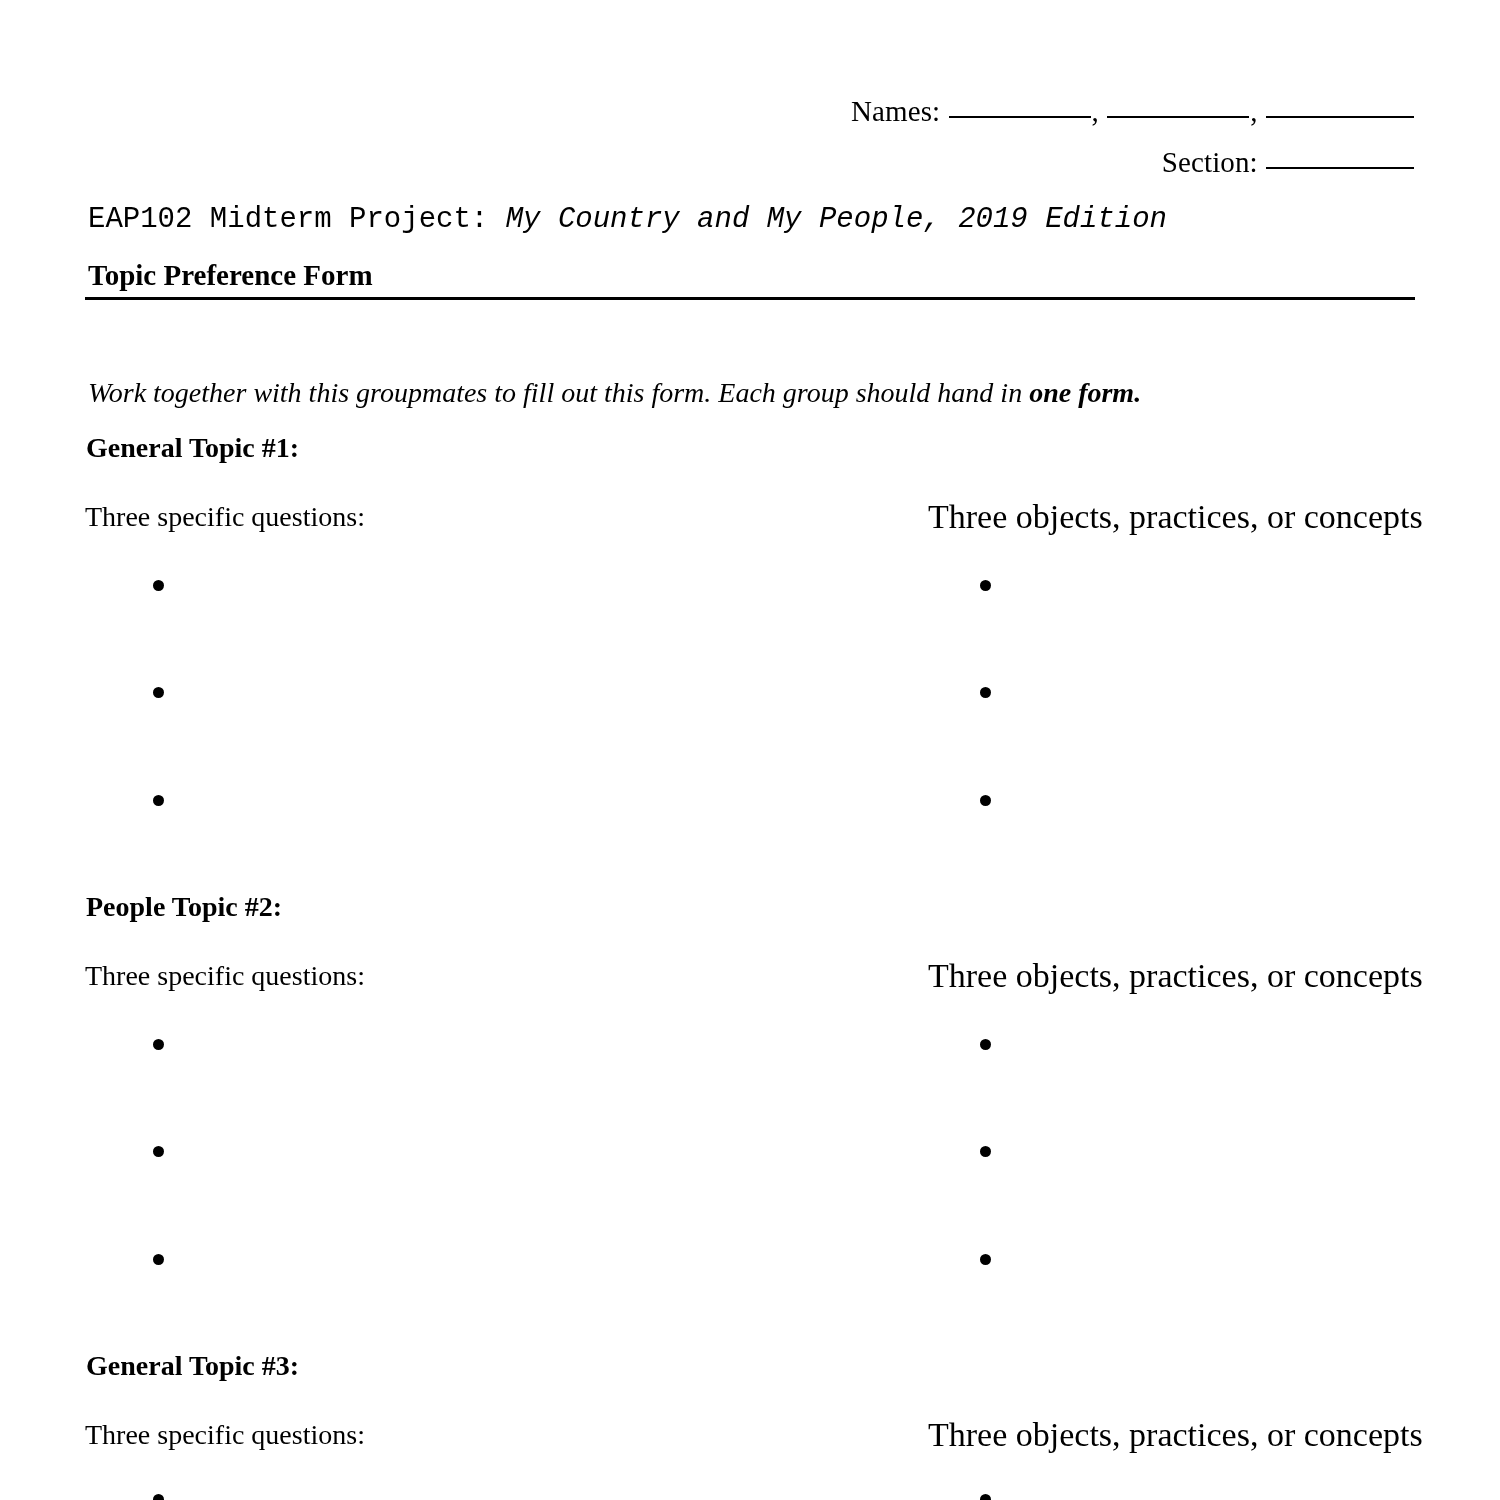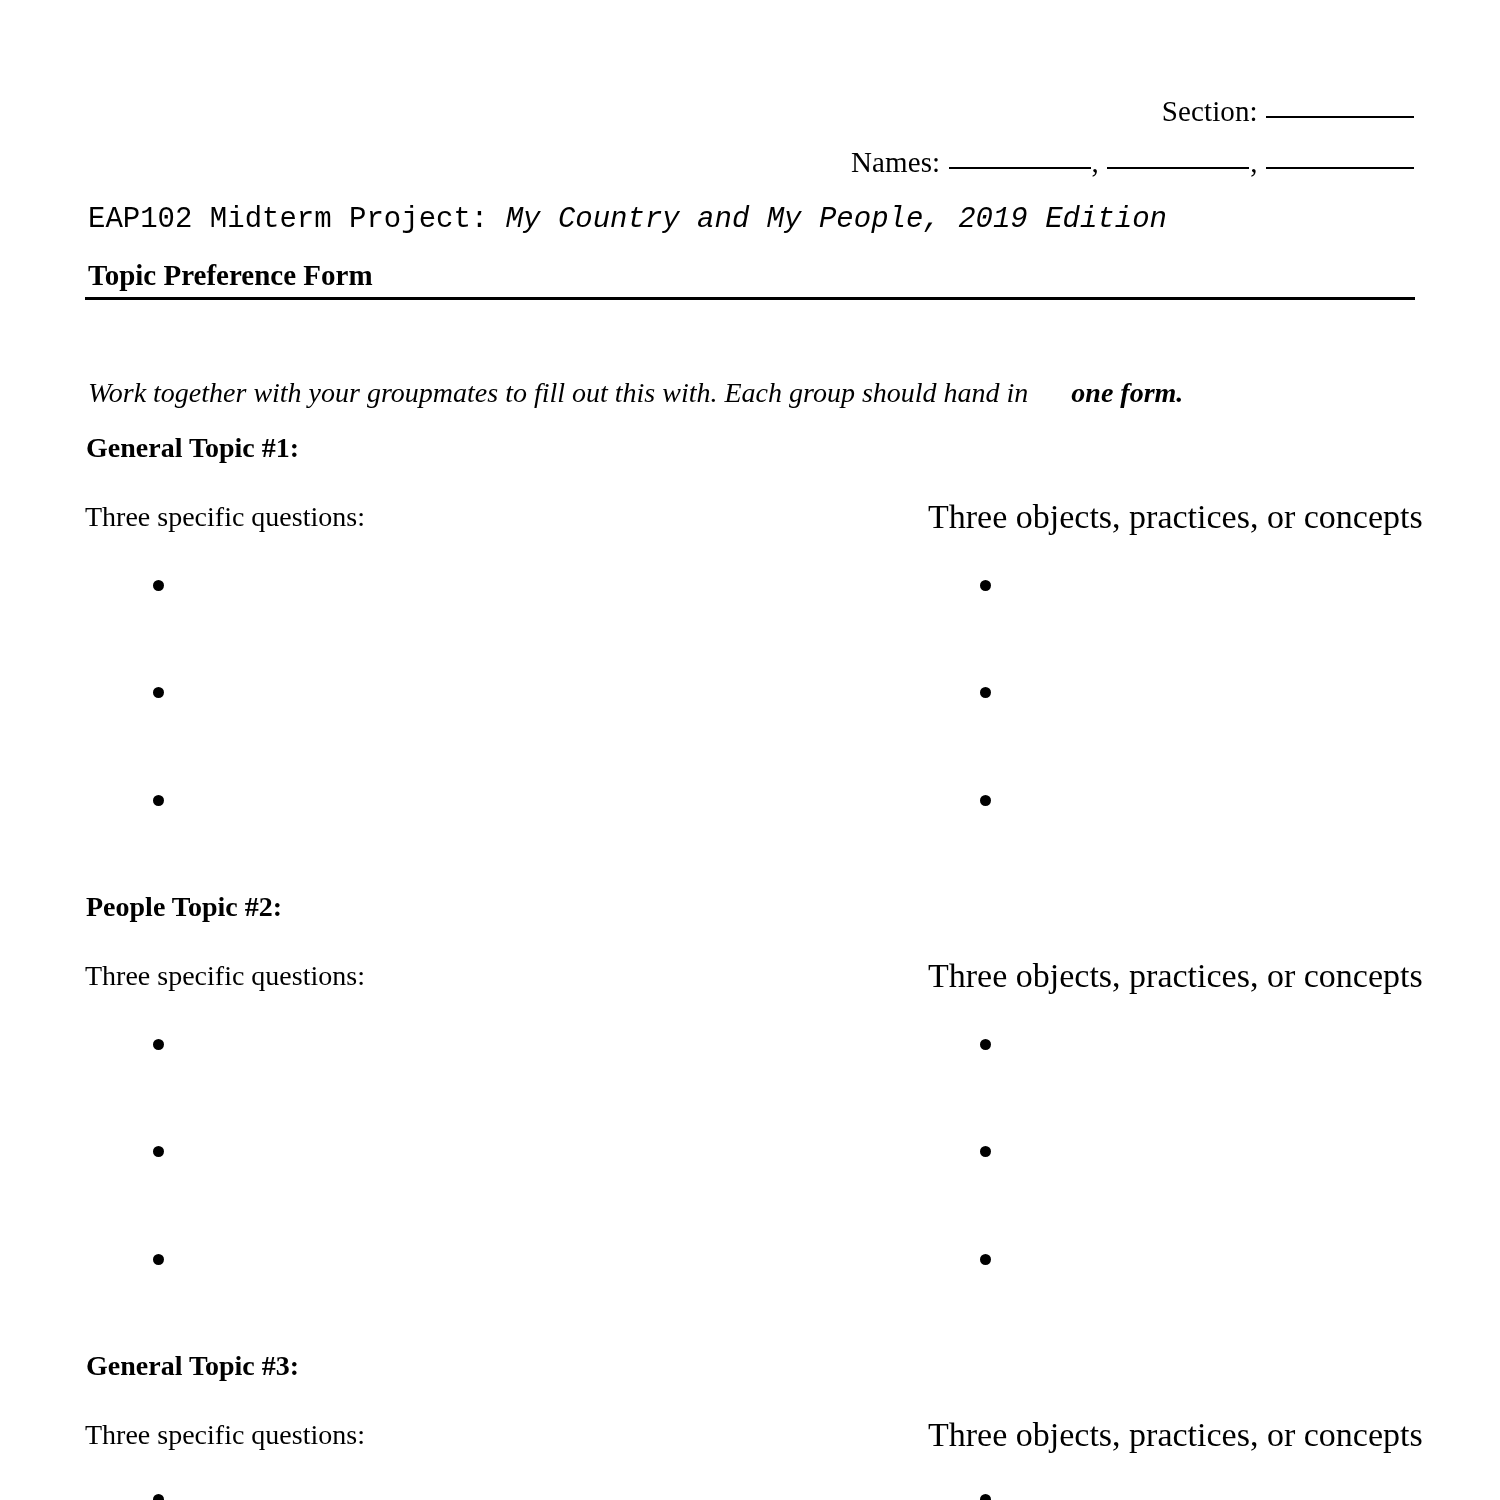--- a/index.html
+++ b/index.html
@@ -91,21 +91,20 @@
     left: 88px;
     top: 374px;
     font-size: 28px;
     line-height: 38px;
     font-style: italic;
     white-space: nowrap;
   }
   .instruction b {
     font-weight: bold;
     font-style: italic;
-    margin-left: 36px;
   }
 
   
   .topic-heading {
     position: absolute;
     left: 86px;
     font-size: 28px;
     font-weight: bold;
     line-height: 36px;
     white-space: nowrap;
@@ -133,46 +132,46 @@
   }
   .bullet.left  { left: 153px; }
   .bullet.right { left: 980px; }
 </style>
 </head>
 <body>
 
 <div class="page">
 
   <div class="header-block">
-
-    <div class="header-line">
-      <span class="hdr-label">Section:</span>
-      <span class="blank blank-section"></span>
-    </div>
 
     <div class="header-line">
       <span class="hdr-label">Names:</span>
       <span class="blank blank-name"></span><span class="comma">,</span>
       <span class="blank blank-name"></span><span class="comma">,</span>
       <span class="blank blank-name3"></span>
     </div>
 
+    <div class="header-line">
+      <span class="hdr-label">Section:</span>
+      <span class="blank blank-section"></span>
+    </div>
+
   </div>
 
   <div class="title-row">
     <span class="title-roman">EAP102 Midterm Project:</span>
     <span class="title-ital">My Country and My People, 2019 Edition</span>
   </div>
 
   <div class="subtitle-row">Topic Preference Form</div>
 
   <div class="rule"></div>
 
   <div class="instruction">
-    <span>Work together with your groupmates to fill out this with. Each group should hand in </span><b>one form.</b>
+    <span>Work together with this groupmates to fill out this form. Each group should hand in </span><b>one form.</b>
   </div>
 
   <div class="topic-heading" style="top:430px">General Topic #1:</div>
   <div class="col-head-left" style="top:499px">Three specific questions:</div>
   <div class="col-head-right" style="top:499px">Three objects, practices, or concepts</div>
 
   <div class="bullet left" style="top:580px"></div>
   <div class="bullet left" style="top:687px"></div>
   <div class="bullet left" style="top:795px"></div>
   <div class="bullet right" style="top:580px"></div>

